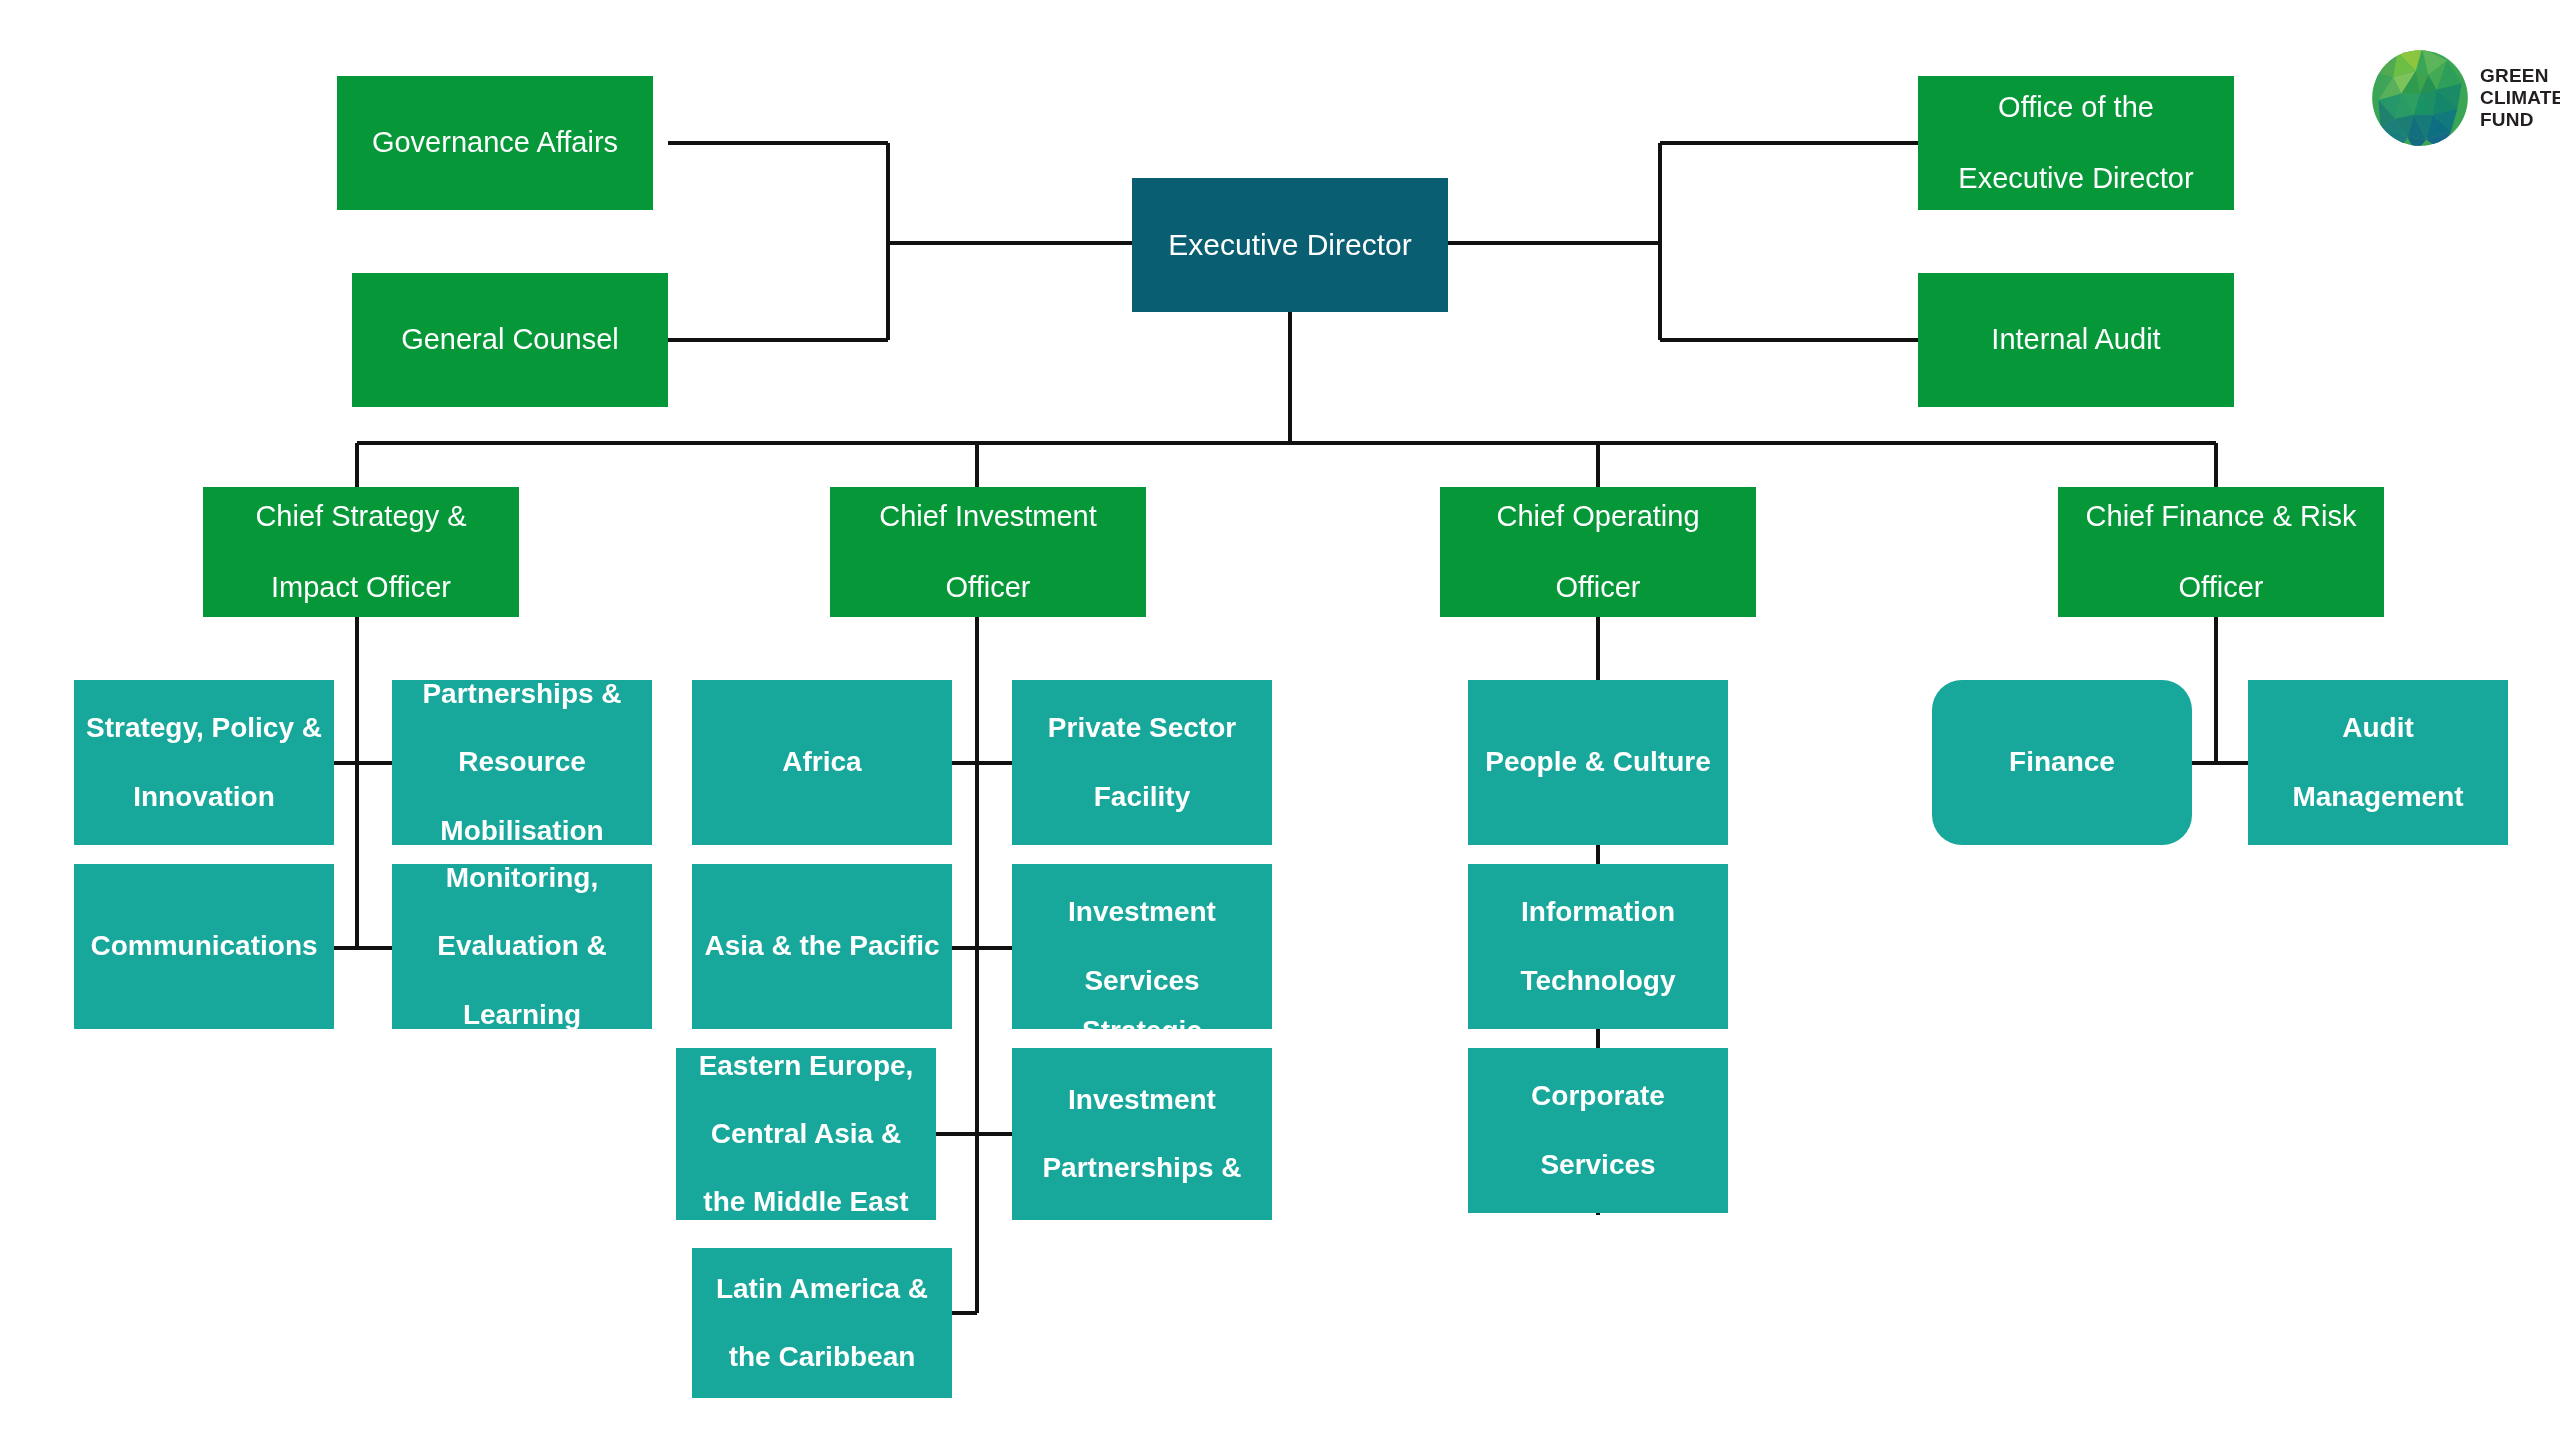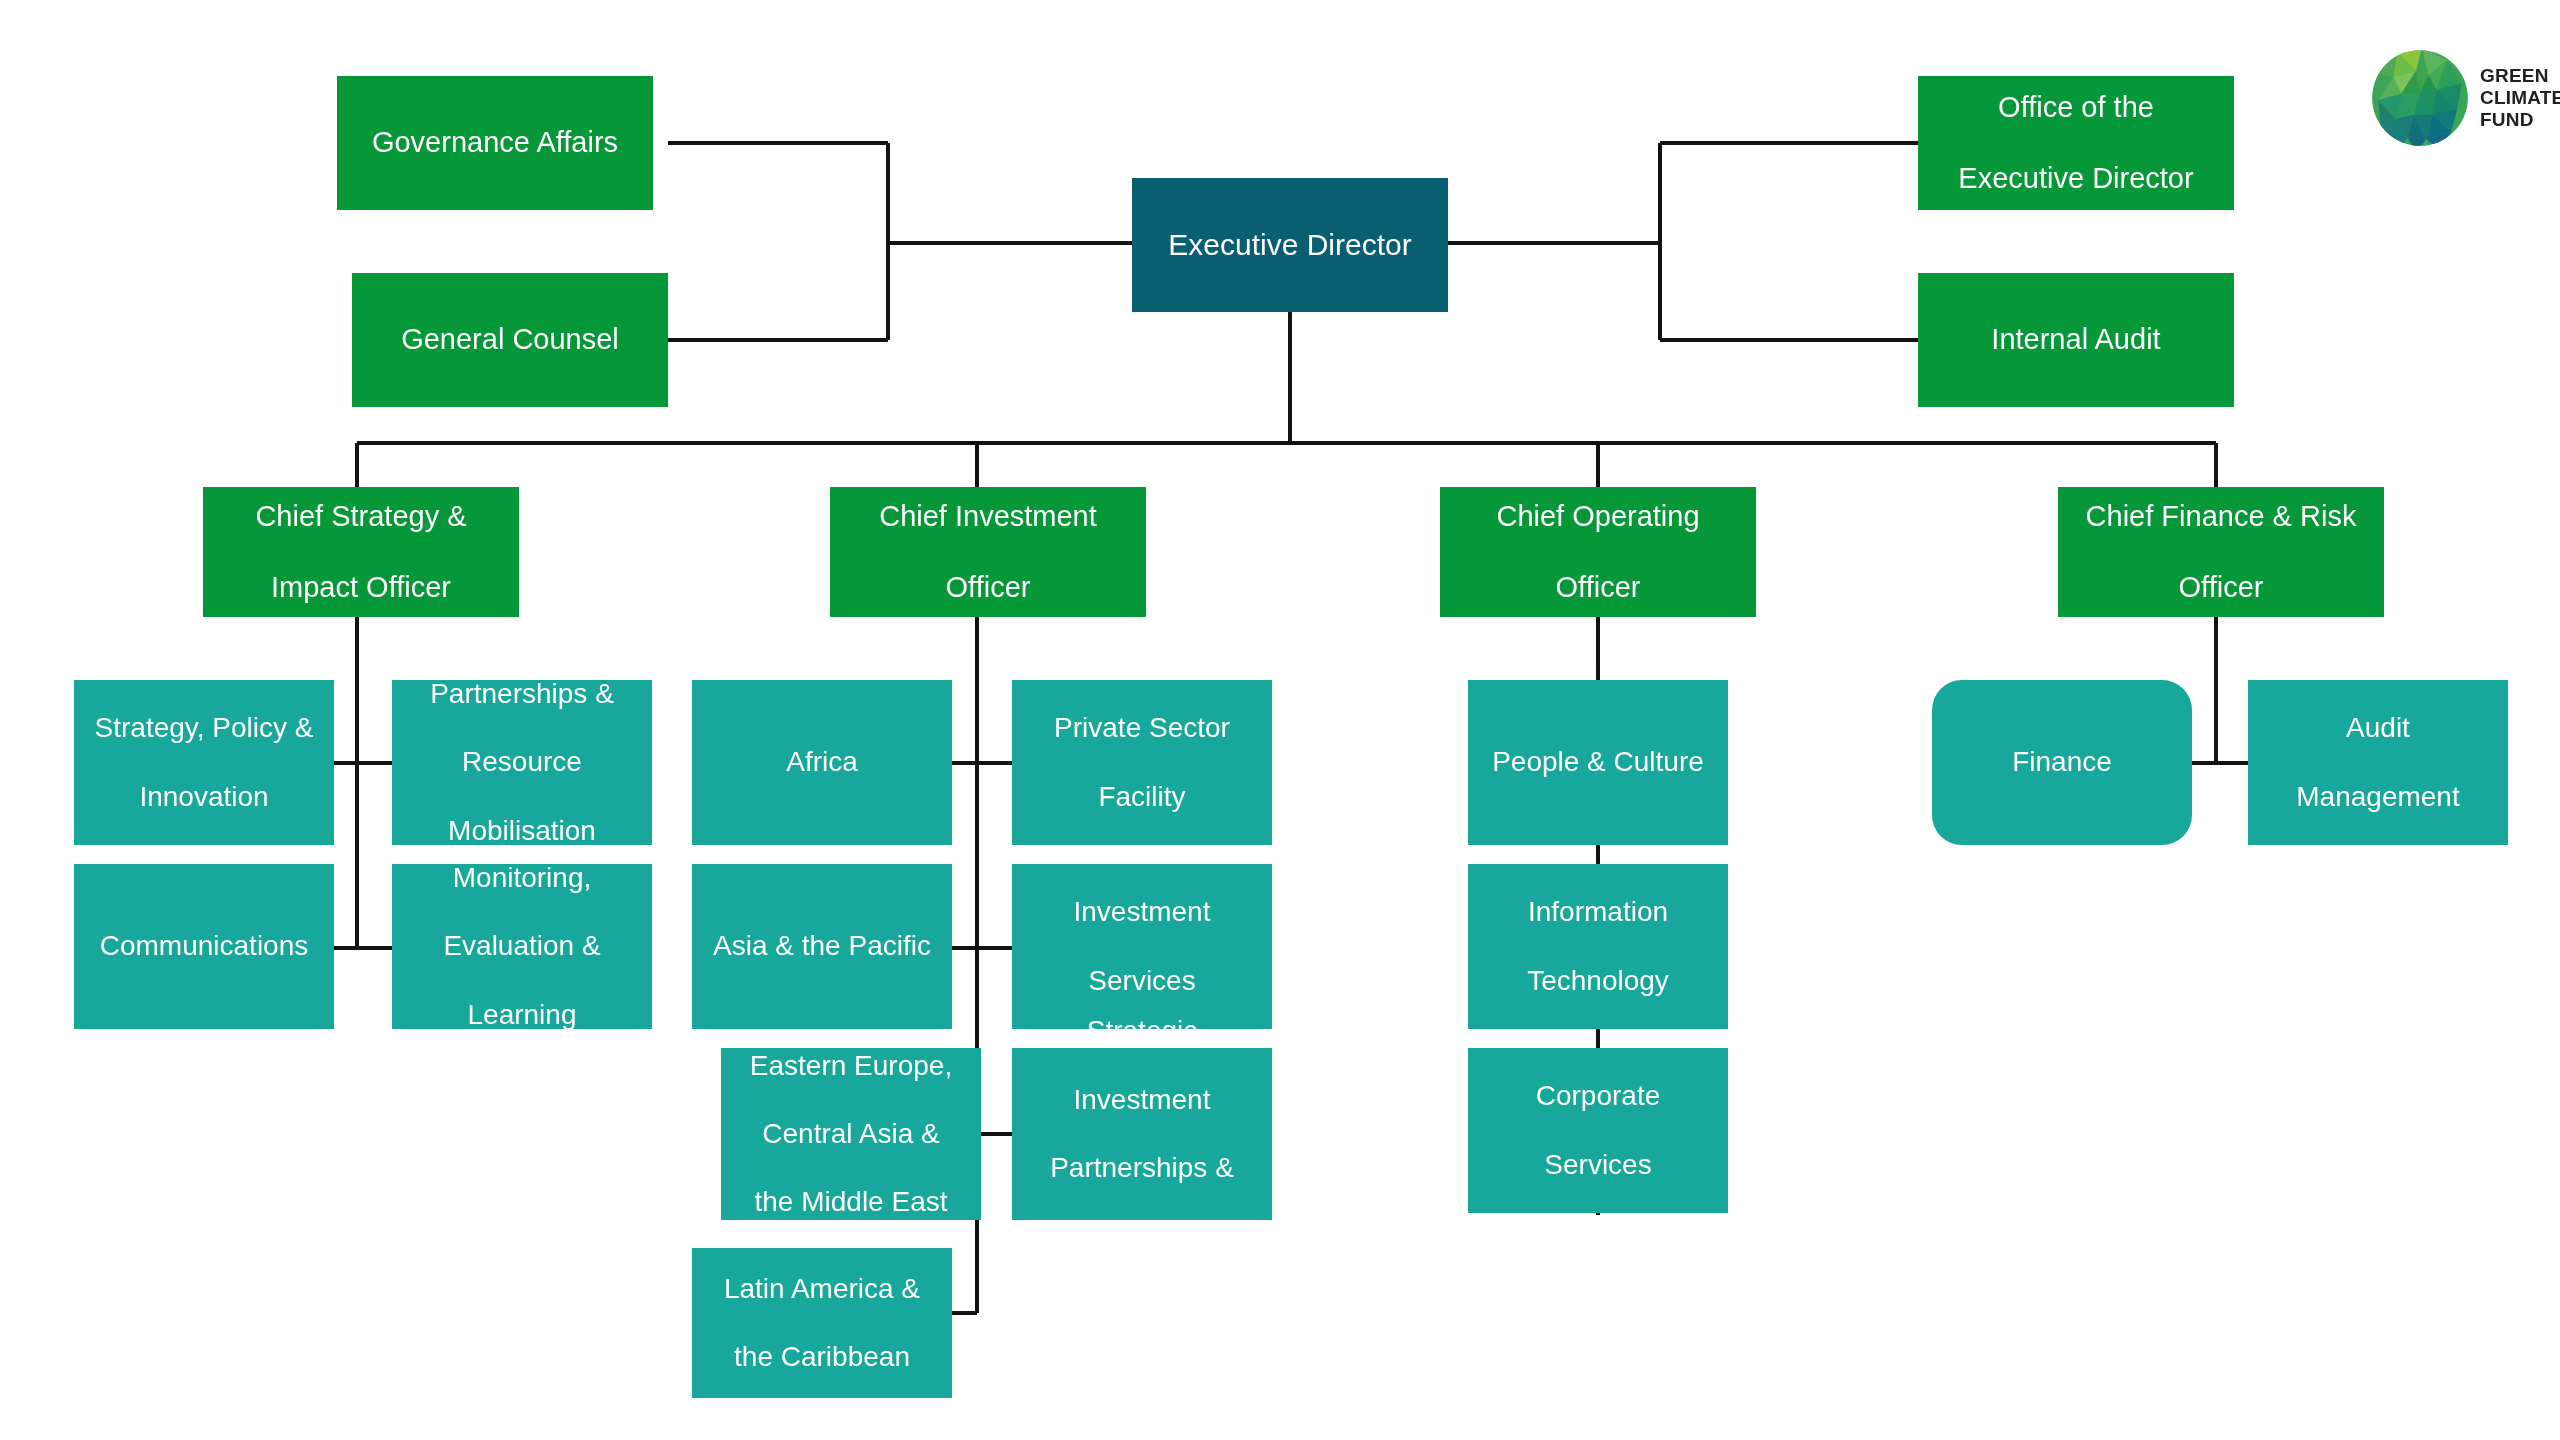--- a/index.html
+++ b/index.html
@@ -55,21 +55,21 @@
     font-weight: 400;
   }
   .node.green {
     background: #069838;
     font-size: 29px;
     font-weight: 400;
   }
   .node.teal {
     background: #17a79b;
     font-size: 28px;
-    font-weight: 400;
+    font-weight: 700;
   }
 
   
   #logo {
     position: absolute;
     left: 2368px;
     top: 40px;
     width: 186px;
     height: 116px;
     z-index: 10;
@@ -213,21 +213,21 @@
     <span>Asia &amp; the Pacific</span>
   </div>
 
   <div class="node teal" style="left:1012px; top:864px; width:260px; height:165px;">
     <span>
       <span>Investment</span><br>
       <span>Services</span>
     </span>
   </div>
 
-  <div class="node teal" style="left:721px; top:1048px; width:260px; height:172px;">
+  <div class="node teal" style="left:676px; top:1048px; width:260px; height:172px;">
     <span>
       <span>Eastern Europe,</span><br>
       <span>Central Asia &amp;</span><br>
       <span>the Middle East</span>
     </span>
   </div>
 
   <div class="node teal" style="left:1012px; top:1048px; width:260px; height:172px;">
     <span>
       <span>Strategic</span><br>

